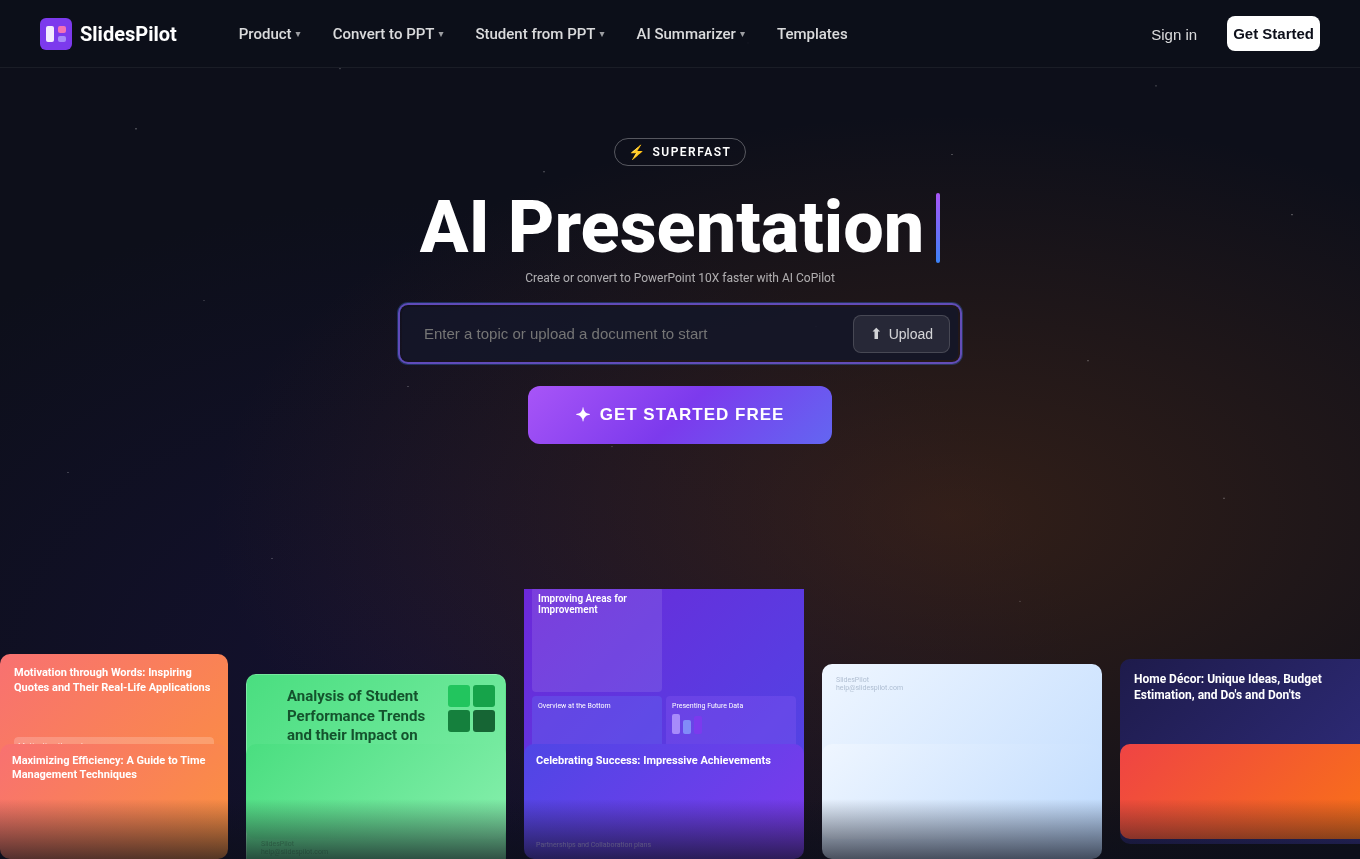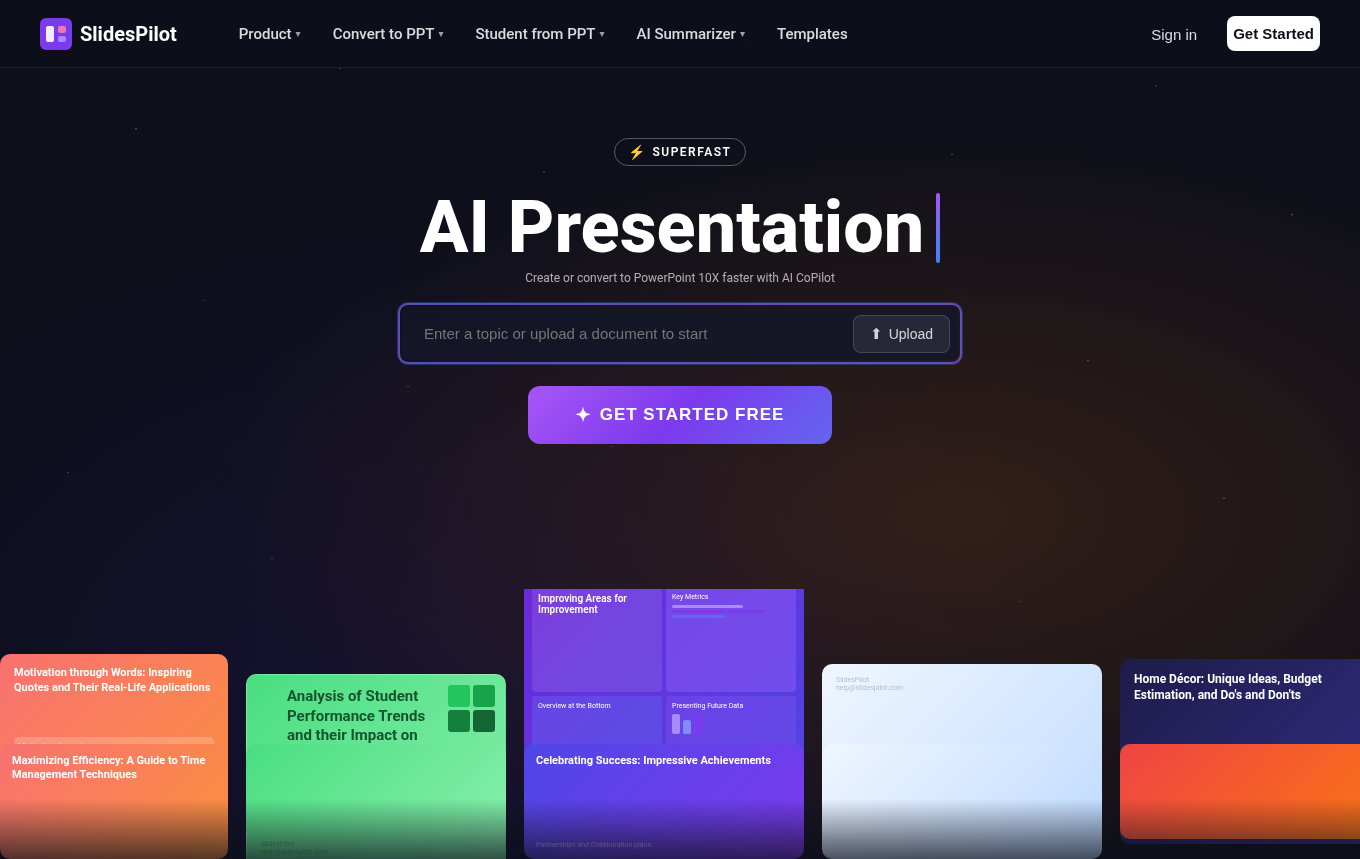--- a/index.html
+++ b/index.html
@@ -426,26 +426,20 @@
       </div>
     </div>
 
     <div class="slide-card" style="width:280px; height:230px; position:relative; top:-10px; background: linear-gradient(135deg, #6d28d9, #4f46e5); overflow:hidden;">
 
       <div style="padding:8px; display:grid; grid-template-rows:1fr 1fr; gap:4px; height:100%;">
         <div style="display:grid; grid-template-columns:1fr 1fr; gap:4px;">
           <div style="background:rgba(255,255,255,0.1); border-radius:4px; padding:6px;">
             <div style="font-size:10px; color:#fff; font-weight:600;">Improving Areas for Improvement</div>
           </div>
-          <div style="background:rgba(139,92,246,0.5); border-radius:4px; padding:6px;">
-            <div style="font-size:7px; color:#fff;">Key Metrics</div>
-            <div style="margin-top:4px; height:3px; background:#a78bfa; border-radius:2px; width:60%;"></div>
-            <div style="margin-top:2px; height:3px; background:#7c3aed; border-radius:2px; width:80%;"></div>
-            <div style="margin-top:2px; height:3px; background:#6366f1; border-radius:2px; width:45%;"></div>
-          </div>
         </div>
         <div style="display:grid; grid-template-columns:1fr 1fr; gap:4px;">
           <div style="background:rgba(99,102,241,0.4); border-radius:4px; padding:6px;">
             <div style="font-size:7px; color:#fff;">Overview at the Bottom</div>
           </div>
           <div style="background:rgba(139,92,246,0.3); border-radius:4px; padding:6px;">
             <div style="font-size:7px; color:#fff;">Presenting Future Data</div>
             <div style="display:flex; gap:3px; margin-top:4px;">
               <div style="width:8px;height:20px;background:#a78bfa;border-radius:2px;"></div>
               <div style="width:8px;height:14px;background:#818cf8;border-radius:2px;margin-top:6px;"></div>

